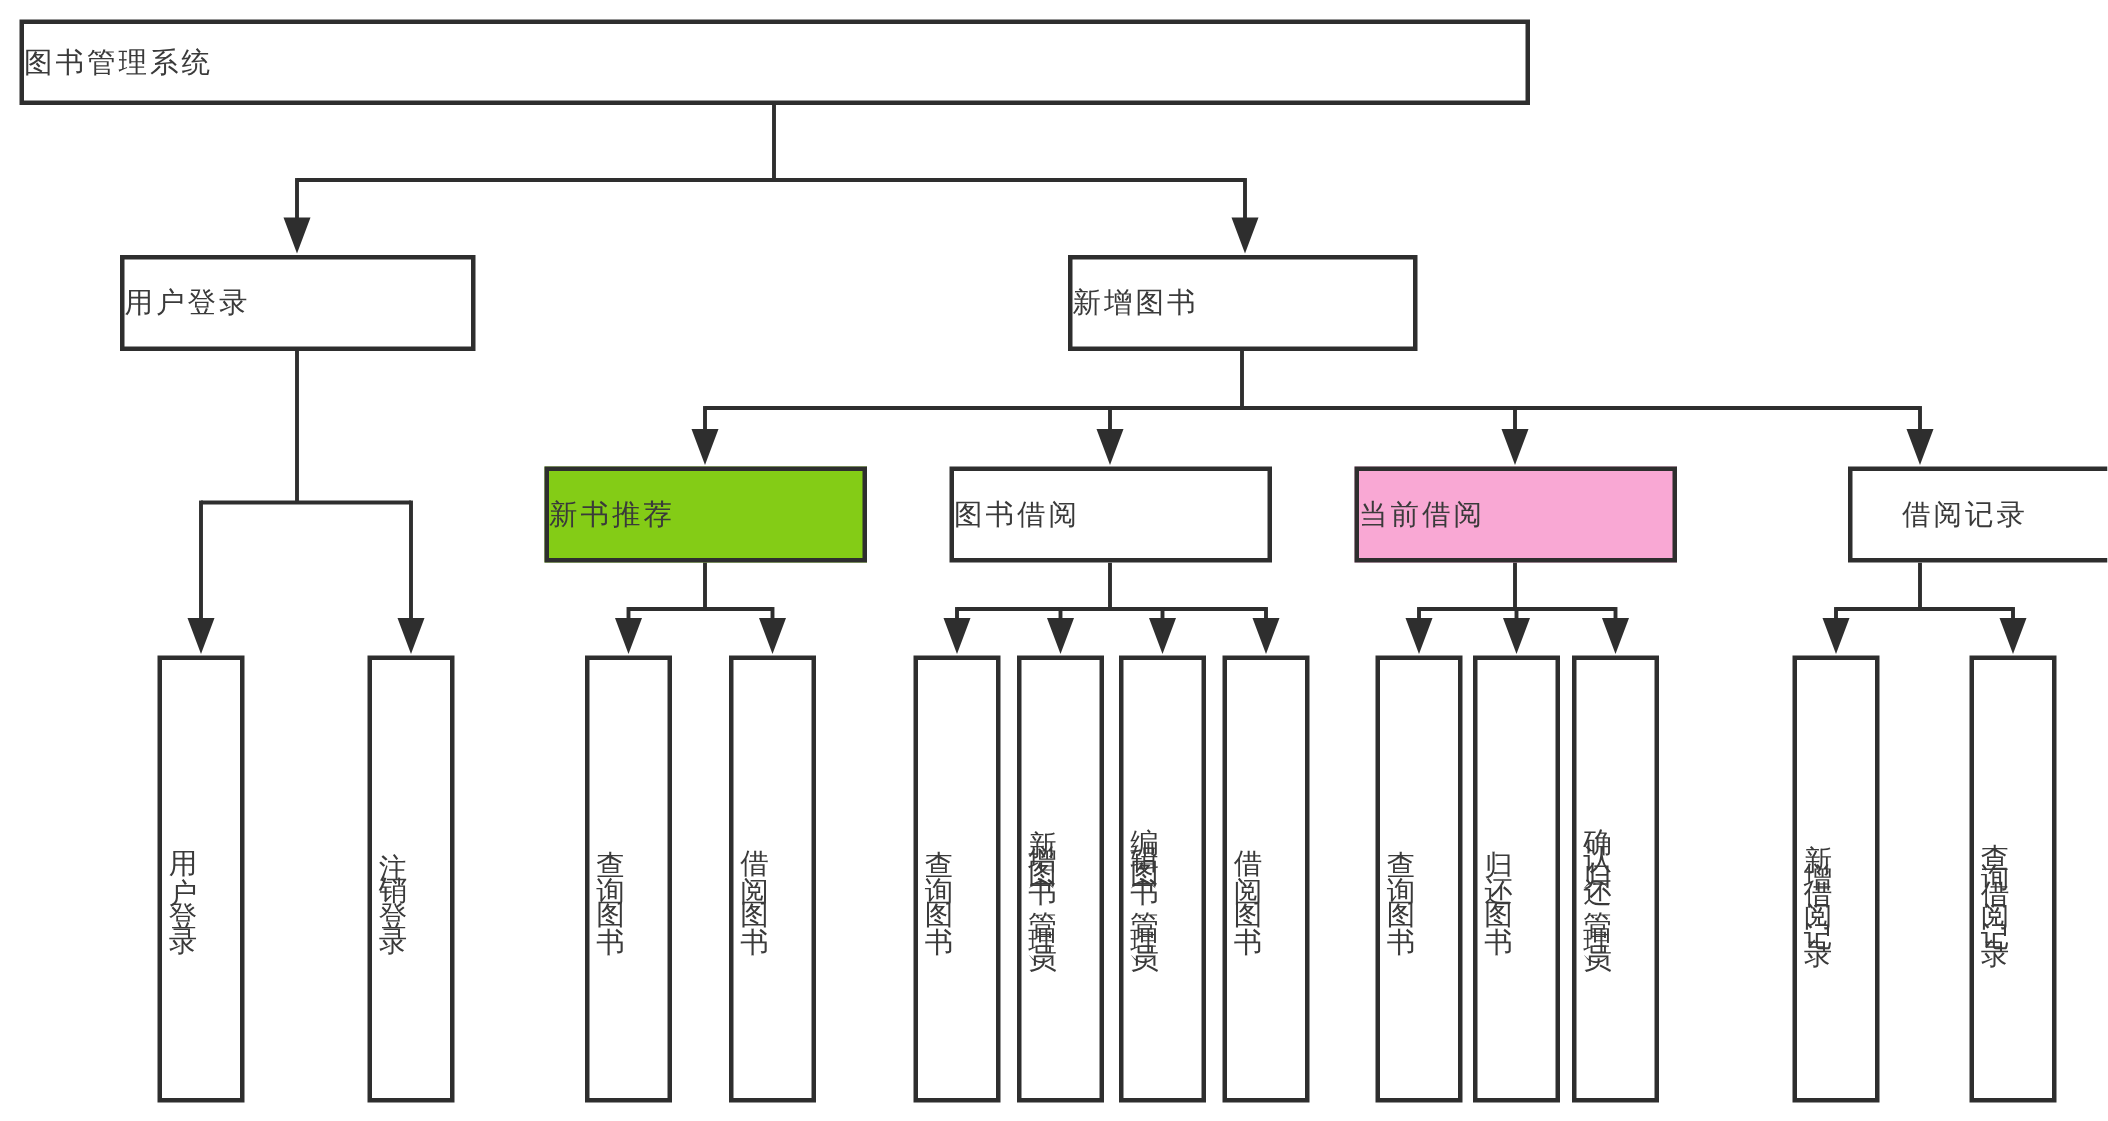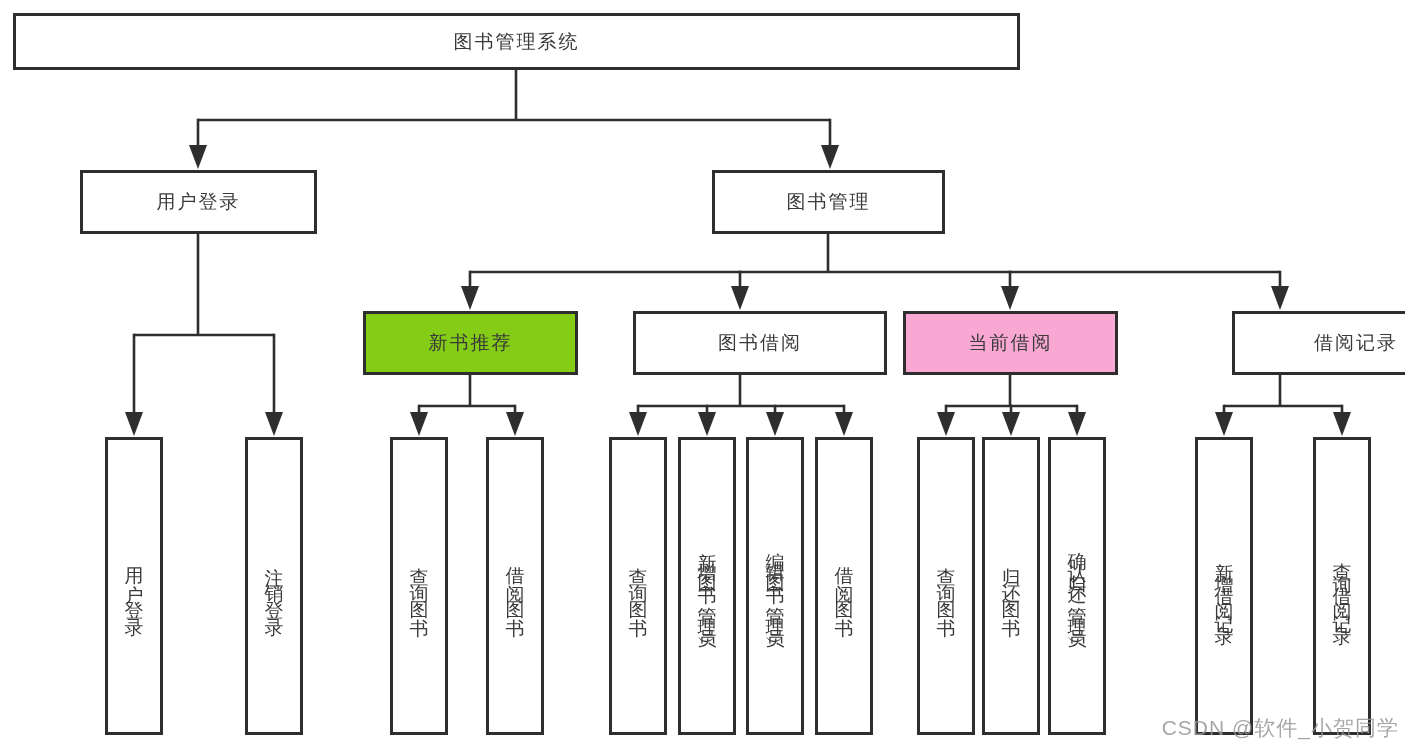--- a/index.html
+++ b/index.html
@@ -17,21 +17,20 @@
     width: 1405px; height: 747px;
     z-index: 1;
   }
   .box {
     position: absolute;
     box-sizing: border-box;
     background: #ffffff;
     border: 3px solid #2e2e2e;
     display: flex;
     align-items: center;
-    justify-content: center;
     z-index: 2;
     color: #3a3a3a;
     font-size: 19px;
   }
   .box .lbl { white-space: nowrap; letter-spacing: 2px; }
   .box.v .lbl {
     writing-mode: vertical-rl;
     text-orientation: mixed;
     letter-spacing: 17px;
   }
@@ -107,26 +106,26 @@
       <polygon points="1333,412 1351,412 1342,436" fill="#2e2e2e"></polygon>
     </svg>
   <div id="nodes">
       <div class="box" style="left: 13px; top: 13px; width: 1007px; height: 57px; border-color: rgb(46, 46, 46); background: rgb(255, 255, 255); color: rgb(58, 58, 58);">
         <span class="lbl">图书管理系统</span>
       </div>
       <div class="box" style="left: 80px; top: 170px; width: 237px; height: 64px; border-color: rgb(46, 46, 46); background: rgb(255, 255, 255); color: rgb(58, 58, 58);">
         <span class="lbl">用户登录</span>
       </div>
       <div class="box" style="left: 712px; top: 170px; width: 233px; height: 64px; border-color: rgb(46, 46, 46); background: rgb(255, 255, 255); color: rgb(58, 58, 58);">
-        <span class="lbl">图书管理</span>
+        <span class="lbl">新增图书</span>
       </div>
       <div class="box" style="left: 363px; top: 311px; width: 215px; height: 64px; border-color: rgb(46, 46, 46); background: #84cc16; color: rgb(58, 58, 58);">
         <span class="lbl">新书推荐</span>
       </div>
-      <div class="box" style="left: 633px; top: 311px; width: 254px; height: 64px; border-color: rgb(46, 46, 46); background: rgb(255, 255, 255); color: rgb(58, 58, 58);">
+      <div class="box" style="left: 633px; top: 311px; width: 215px; height: 64px; border-color: rgb(46, 46, 46); background: rgb(255, 255, 255); color: rgb(58, 58, 58);">
         <span class="lbl">图书借阅</span>
       </div>
       <div class="box" style="left: 903px; top: 311px; width: 215px; height: 64px; border-color: rgb(46, 46, 46); background: #f9a8d4; color: rgb(58, 58, 58);">
         <span class="lbl">当前借阅</span>
       </div>
       <div class="box" style="left: 1232px; top: 311px; width: 215px; height: 64px; border-color: rgb(46, 46, 46); background: rgb(255, 255, 255); color: rgb(58, 58, 58); padding-left: 33px;">
         <span class="lbl">借阅记录</span>
       </div>
       <div class="box v" style="left: 105px; top: 437px; width: 58px; height: 298px; border-color: rgb(46, 46, 46); background: rgb(255, 255, 255); color: rgb(58, 58, 58);">
         <span class="lbl">用户登录</span>
@@ -161,14 +160,13 @@
       <div class="box v" style="left: 1048px; top: 437px; width: 58px; height: 298px; border-color: rgb(46, 46, 46); background: rgb(255, 255, 255); color: rgb(58, 58, 58);">
         <span class="lbl s11">确认归还（管理员）</span>
       </div>
       <div class="box v" style="left: 1195px; top: 437px; width: 58px; height: 298px; border-color: rgb(46, 46, 46); background: rgb(255, 255, 255); color: rgb(58, 58, 58);">
         <span class="lbl s13">新增借阅记录</span>
       </div>
       <div class="box v" style="left: 1313px; top: 437px; width: 58px; height: 298px; border-color: rgb(46, 46, 46); background: rgb(255, 255, 255); color: rgb(58, 58, 58);">
         <span class="lbl s13">查询借阅记录</span>
       </div>
     </div>
-  <div id="watermark">CSDN @软件_小贺同学</div>
 </div>
 
 </body></html>

